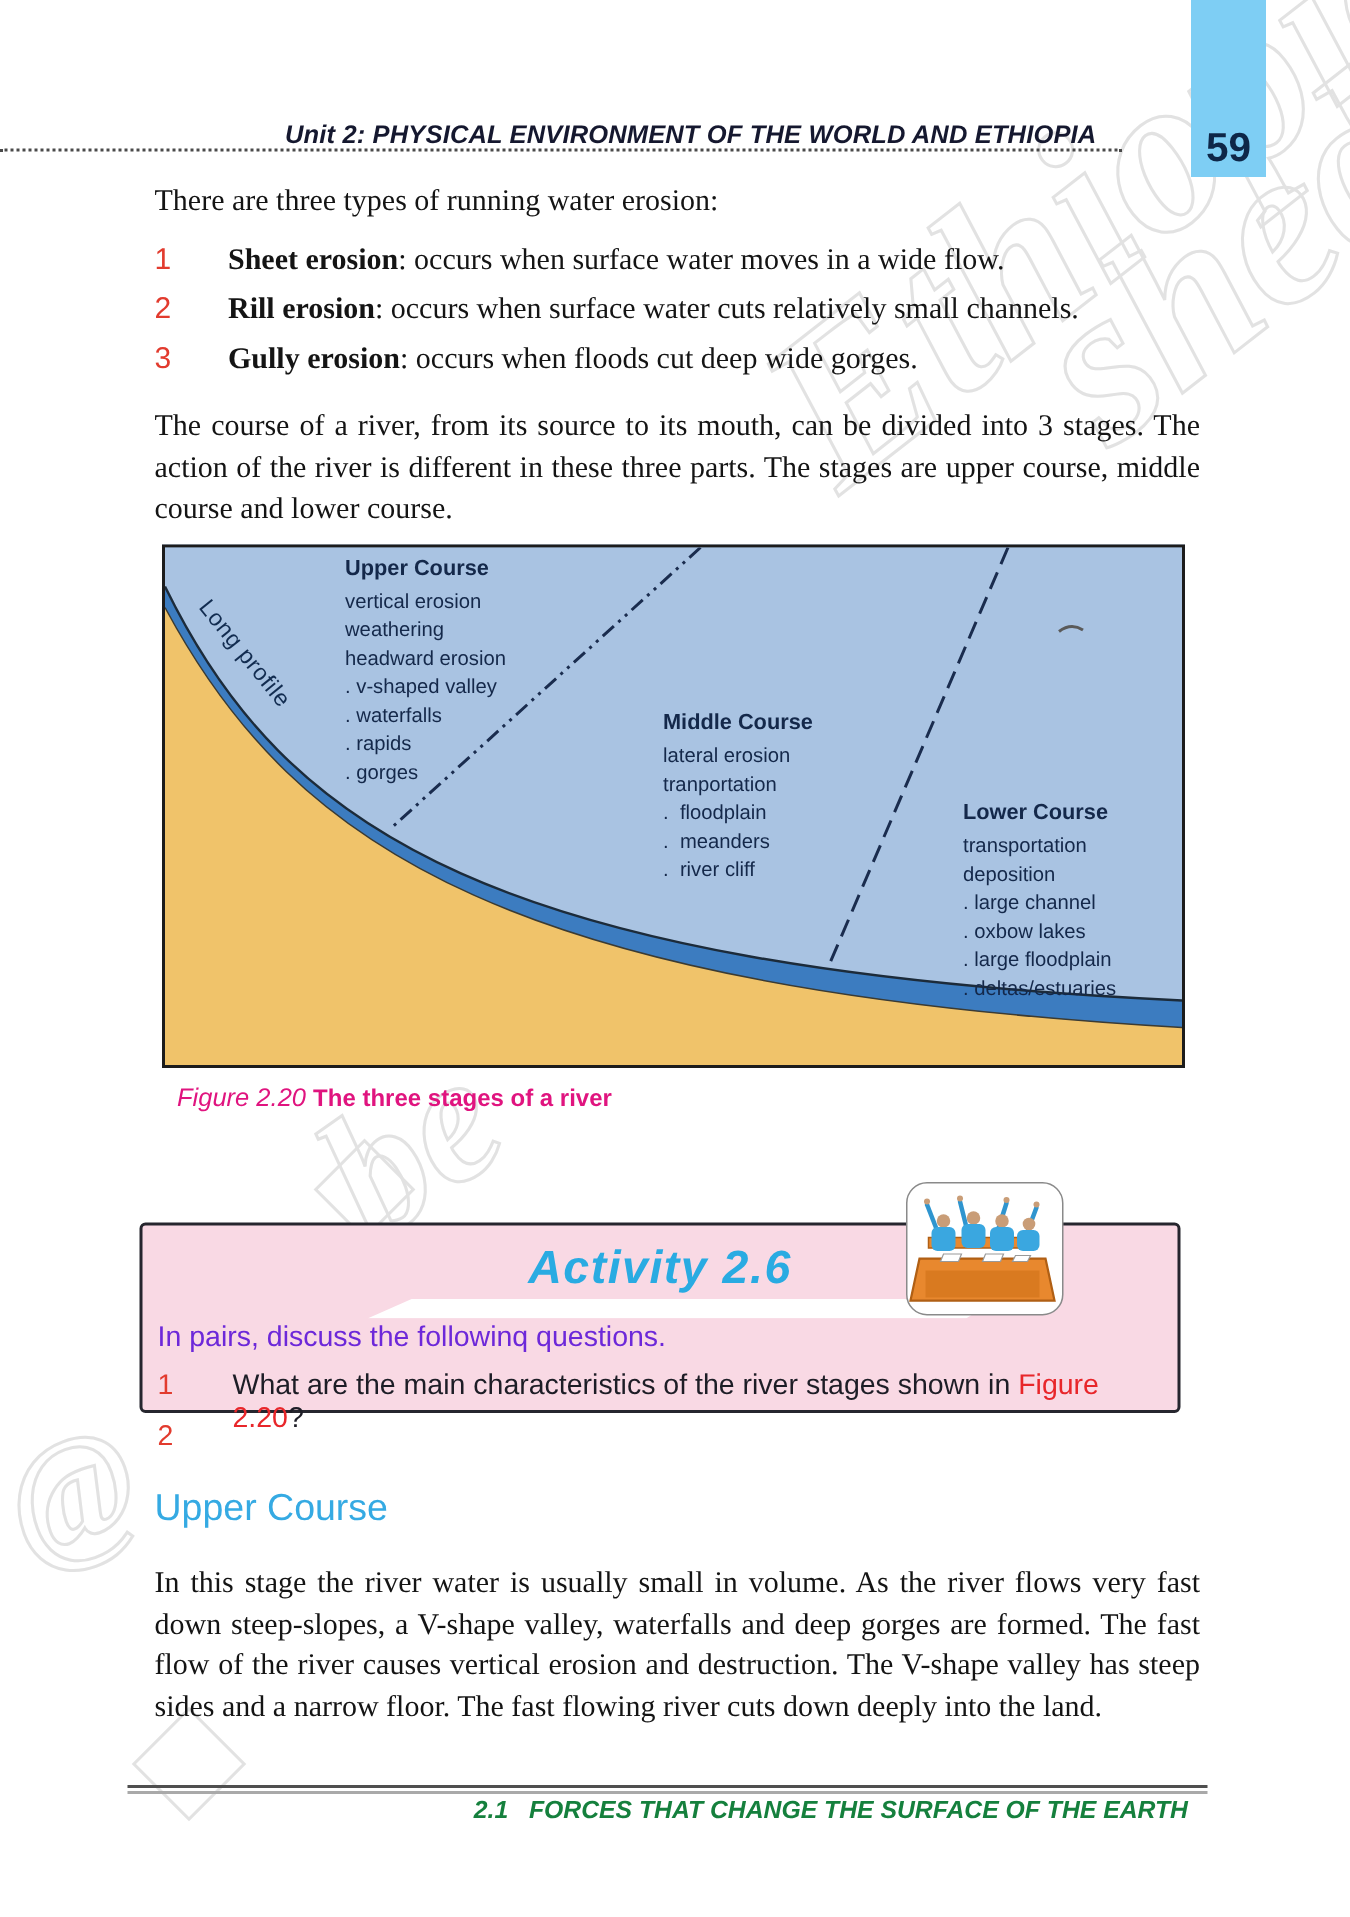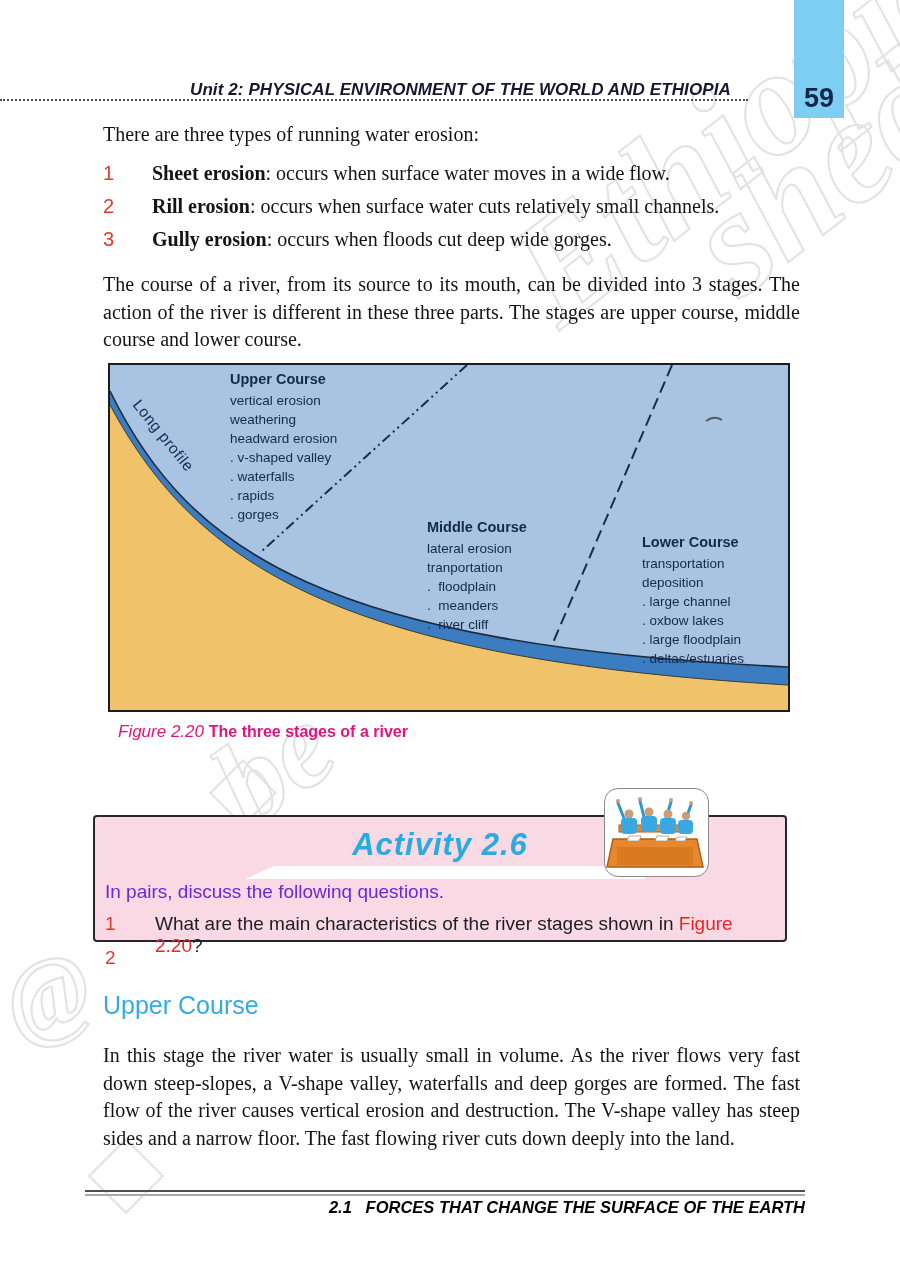--- a/index.html
+++ b/index.html
@@ -25,21 +25,21 @@
   .para{position:absolute;left:103px;width:697px;font-size:20px;line-height:27.5px;text-align:justify;}
 
   
   .figure{position:absolute;left:108px;top:363px;width:682px;height:349px;border:2px solid #1c1c1c;
           box-sizing:border-box;background:#a9c3e2;}
   .figure svg{position:absolute;left:0;top:0;}
   .stage{position:absolute;color:#14284a;font:13.5px/19px "Liberation Sans",sans-serif;z-index:2;}
   .stage-title{display:block;font-weight:bold;font-size:14.5px;margin-bottom:2px;}
   .stage-line{display:block;white-space:pre-wrap;}
   .stage-upper{left:120px;top:5px;}
-  .stage-middle{left:317px;top:108px;margin-top:45px;}
+  .stage-middle{left:332px;top:108px;}
   .stage-lower{left:532px;top:152px;margin-top:16px;}
 
   .caption{position:absolute;left:118px;top:722px;font-size:17px;}
   .caption-label{font:italic 17px "Liberation Sans",sans-serif;color:#e0147f;}
   .caption-title{font:bold 16px "Liberation Sans",sans-serif;color:#e0147f;}
 
   
   .activity{position:absolute;left:93px;top:815px;width:694px;height:127px;background:#f9d9e4;
             border:2.5px solid #26262e;border-radius:4px;box-sizing:border-box;}
   .activity-swoosh{position:absolute;left:150px;top:49px;width:420px;height:13px;background:#ffffff;
@@ -54,22 +54,22 @@
   .q-link{color:#e8262a;}
 
   
   .section-heading{position:absolute;left:103px;top:991px;font-size:25px;color:#35aae3;
             font-family:"Liberation Sans",sans-serif;}
   .section-body{top:1042px;}
 
   
   .footer-rule{position:absolute;left:85px;top:1190px;width:720px;height:2px;
             border-top:2px solid #4f4f4f;border-bottom:2px solid #a9a9a9;}
-  .footer-text{position:absolute;right:95px;top:1198px;font:italic bold 16.5px "Liberation Sans",sans-serif;
-            color:#000000;white-space:pre;}
+  .footer-text{position:absolute;right:108px;top:1198px;font:italic bold 16.5px "Liberation Sans",sans-serif;
+            color:#15803d;white-space:pre;}
 </style>
 </head>
 <body>
 
 <svg id="watermark" width="900" height="1278">
   <g fill="none" stroke="#e2e2e2" stroke-width="2" font-family="Liberation Serif, serif" font-style="italic" font-weight="bold">
     <text x="560" y="330" font-size="150" transform="rotate(-38 560 330)">Ethiopia</text>
     <text x="740" y="300" font-size="150" transform="rotate(-38 740 300)">shed</text>
     <text x="250" y="830" font-size="120" transform="rotate(-35 250 830)">be</text>
     <text x="20" y="1040" font-size="100" transform="rotate(-20 20 1040)">@</text>

